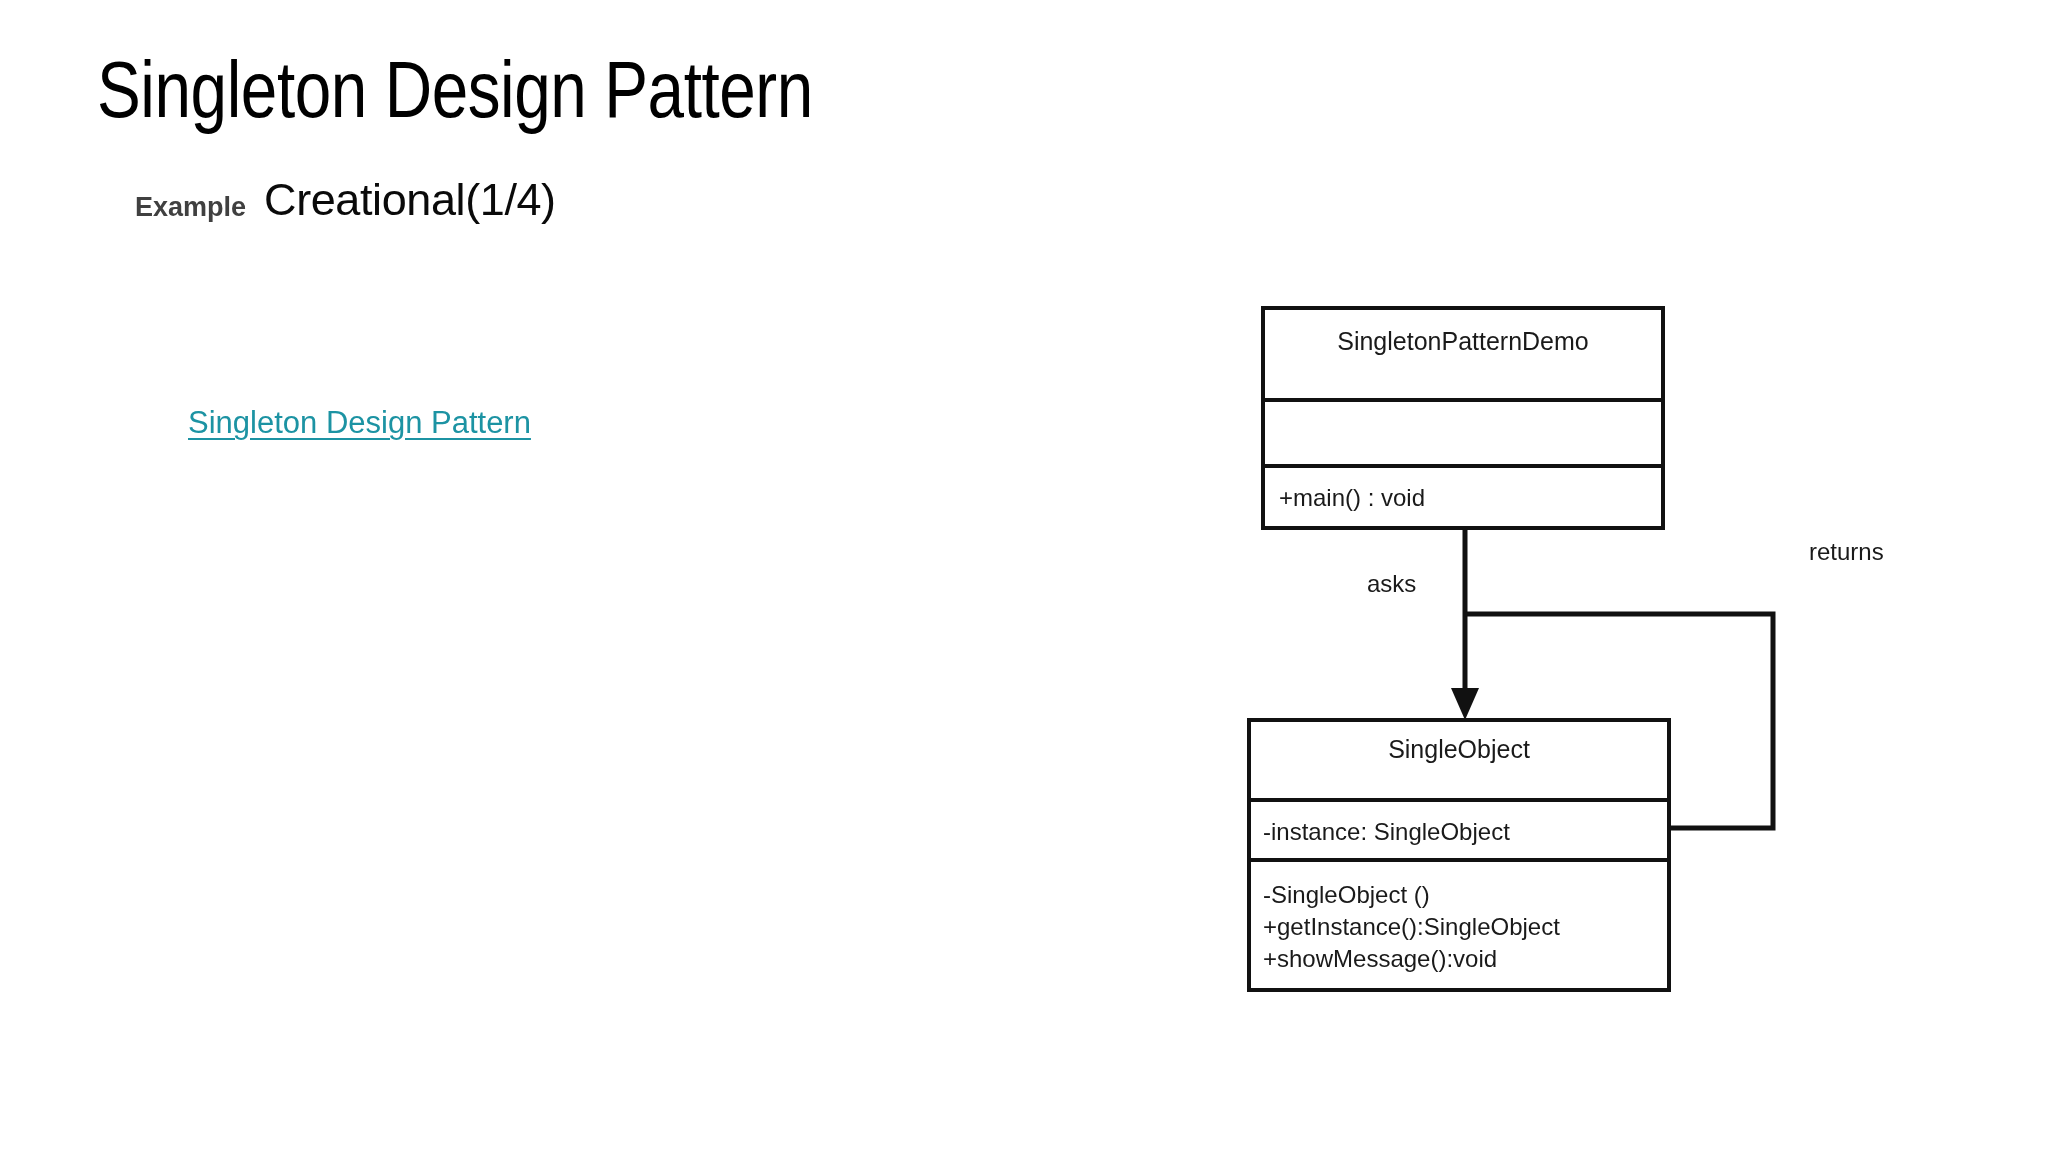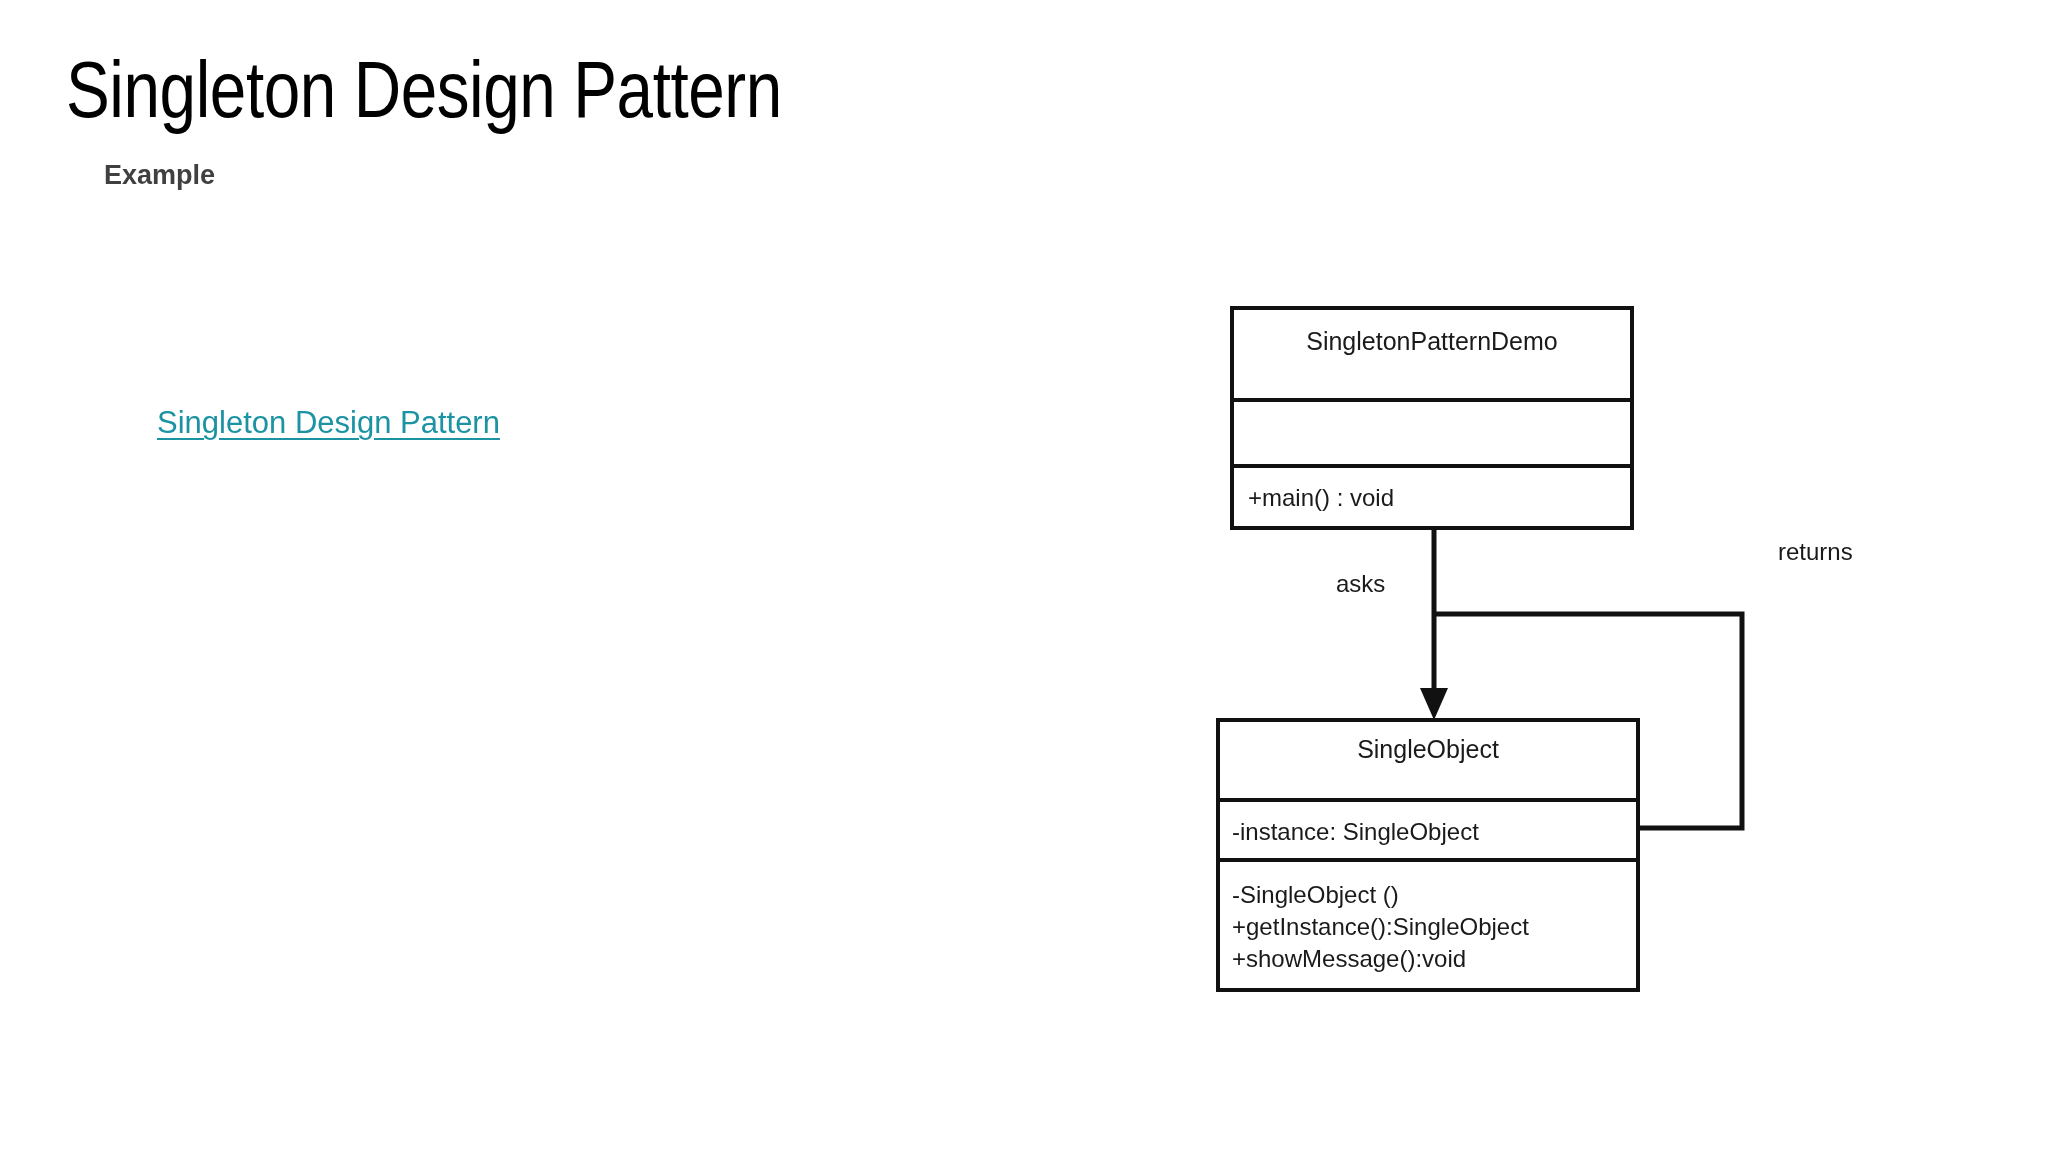--- a/index.html
+++ b/index.html
@@ -14,20 +14,21 @@
     position: relative;
     overflow: hidden;
     font-family: "Liberation Sans", sans-serif;
     -webkit-font-smoothing: antialiased;
   }
 
   .slide {
     position: absolute;
     inset: 0;
     background: #ffffff;
+    margin-left: 31px;
   }
 
   
   .slide-title {
     position: absolute;
     left: 66px;
     top: 48px;
     font-family: "Liberation Sans Narrow", "Liberation Sans", sans-serif;
     font-size: 80px;
     line-height: 1.05;
@@ -36,21 +37,21 @@
     letter-spacing: -0.5px;
     white-space: nowrap;
     transform: scaleX(0.82);
     transform-origin: left top;
   }
 
   
   .subtitle-row {
     position: absolute;
     left: 104px;
-    top: 160px;
+    top: 171px;
     display: flex;
     align-items: flex-end;
     white-space: nowrap;
   }
   .example-label {
     font-family: "Liberation Sans", sans-serif;
     font-size: 27px;
     font-weight: 700;
     color: #404040;
     letter-spacing: 0px;
@@ -112,20 +113,21 @@
 </style>
 </head>
 <body>
 
 <div class="slide">
 
   <div class="slide-title">Singleton Design Pattern</div>
 
   <div class="subtitle-row">
     <span class="example-label">Example</span>
+    <span class="creational-label">Creational(1/4)</span>
   </div>
 
   <a class="body-link" href="#">Singleton Design Pattern</a>
 
   <div class="uml-diagram">
     <svg width="820" height="740" viewBox="0 0 820 740" xmlns="http://www.w3.org/2000/svg">
 
       <g>
         <rect x="46" y="28" width="400" height="220" fill="#ffffff" stroke="#111111" stroke-width="4"></rect>
 

